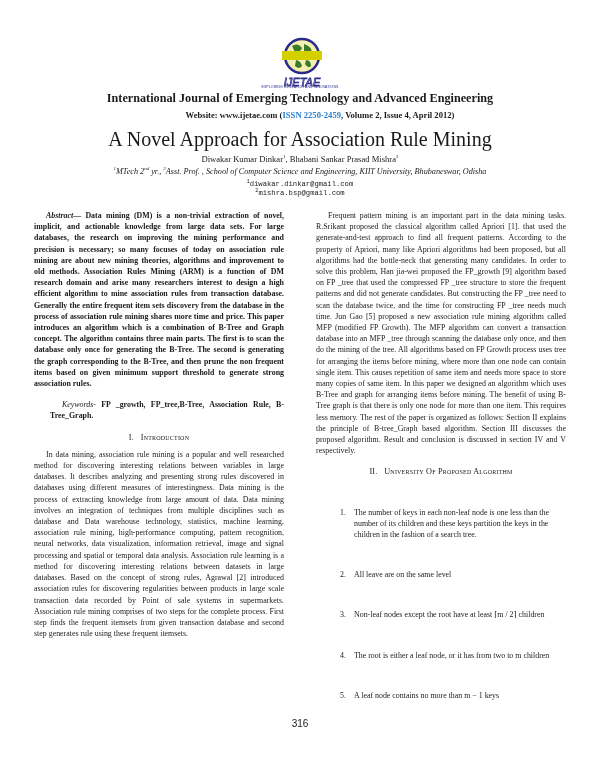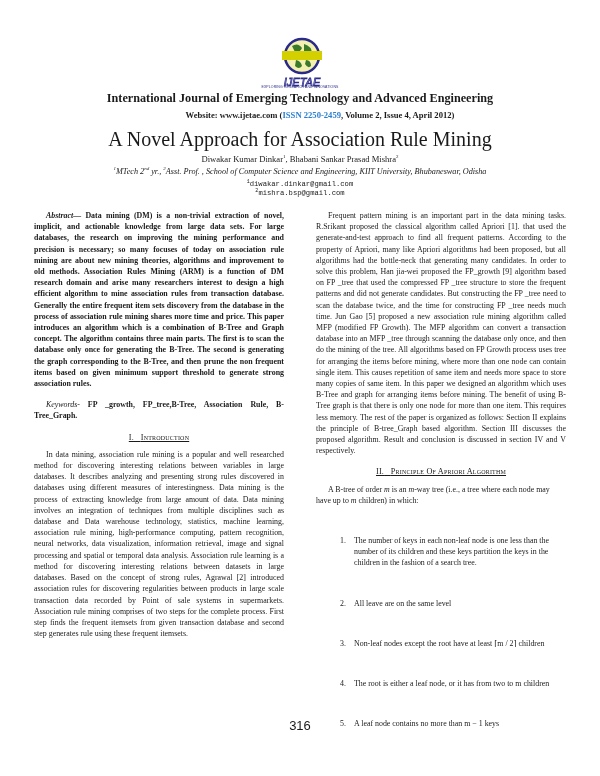--- a/index.html
+++ b/index.html
@@ -11,25 +11,25 @@
   .website .issn { color:#2a7fd0; }
   .title { position:absolute; left:0; top:128px; width:600px; text-align:center; font-size:20px; }
   .authors { position:absolute; left:0; top:154px; width:600px; text-align:center; font-size:8.6px; }
   .affil { position:absolute; left:0; top:167px; width:600px; text-align:center; font-size:8.2px; font-style:italic; }
   .email { position:absolute; left:0; width:600px; text-align:center; font-family:"Liberation Mono", monospace; font-size:7.2px; }
   sup { font-size:5px; vertical-align:super; line-height:0; }
   .col { position:absolute; width:250px; font-size:7.9px; line-height:11.2px; text-align:justify; }
   .col p { margin:0; text-indent:12px; }
   .abstract { font-weight:bold; }
   .abstract .lbl, .kw .lbl { font-style:italic; }
-  .section { text-align:center; font-size:8.2px; margin:10px 0 6px 0; letter-spacing:0.2px;text-decoration:underline; }
+  .section { text-align:center; font-size:8.2px; margin:10px 0 6px 0; letter-spacing:0.2px; }
   .section .sc { font-variant:small-caps; }
   ol { margin:0; padding-left:32px; }
   ol li { padding-left:6px;margin-top:29px; }
-  .pageno { position:absolute; left:0; top:718px; width:600px; text-align:center; font-family:"Liberation Sans", sans-serif; font-size:13px; }
+  .pageno { position:absolute; left:0; top:718px; width:600px; text-align:center; font-family:"Liberation Sans", sans-serif; font-size:10px; }
   i.m { font-style:italic; }
 </style>
 </head>
 <body>
 
 <div class="logo">
   <svg width="52" height="60" viewBox="0 0 52 60">
     <circle cx="26" cy="22" r="17" fill="#f4f0b0" stroke="#2a2a8a" stroke-width="2.5"></circle>
     <path d="M16 12 q6 -4 10 2 q-2 5 -7 4 z M28 10 q8 2 8 10 q-4 2 -8 -3 z M20 26 q5 1 6 6 q-3 4 -7 0 z M30 26 q5 0 5 6 q-3 3 -6 -2 z" fill="#3a7a2a"></path>
     <rect x="6" y="17" width="40" height="9" fill="#d4d000"></rect>
@@ -48,33 +48,32 @@
   <span>Diwakar Kumar Dinkar</span><sup>1</sup>, <span>Bhabani Sankar Prasad Mishra</span><sup>2</sup>
 </div>
 <div class="affil">
   <sup>1</sup><span>MTech 2</span><sup>nd</sup><span> yr., </span><sup>2</sup><span>Asst. Prof. , School of Computer Science and Engineering, KIIT University, Bhubaneswar, Odisha</span>
 </div>
 <div class="email" style="top:180px;"><sup>1</sup><span>diwakar.dinkar@gmail.com</span></div>
 <div class="email" style="top:189px;"><sup>2</sup><span>mishra.bsp@gmail.com</span></div>
 
 <div class="col" style="left:34px; top:210px;">
   <p class="abstract"><span class="lbl">Abstract—</span><span> Data mining (DM) is a non-trivial extraction of novel, implicit, and actionable knowledge from large data sets. For large databases, the research on improving the mining performance and precision is necessary; so many focuses of today on association rule mining are about new mining theories, algorithms and improvement to old methods. Association Rules Mining (ARM) is a function of DM research domain and arise many researchers interest to design a high efficient algorithm to mine association rules from transaction database. Generally the entire frequent item sets discovery from the database in the process of association rule mining shares more time and price. This paper introduces an algorithm which is a combination of B-Tree and Graph concept. The algorithm contains three main parts. The first is to scan the database only once for generating the B-Tree. The second is generating the graph corresponding to the B-Tree, and then prune the non frequent items based on given minimum support threshold to generate strong association rules.</span></p>
-  <p class="kw" style="margin-top:10px;"><span class="lbl">Keywords-</span><b> FP _growth, FP_tree,B-Tree, Association Rule, B-Tree_Graph.</b></p>
+  <p class="kw" style="margin-top:10px;margin-left:16px;"><span class="lbl">Keywords-</span><b> FP _growth, FP_tree,B-Tree, Association Rule, B-Tree_Graph.</b></p>
   <div class="section">
     <span>I.</span>&nbsp;&nbsp;&nbsp;<span class="sc">Introduction</span>
   </div>
   <p>In data mining, association rule mining is a popular and well researched method for discovering interesting relations between variables in large databases. It describes analyzing and presenting strong rules discovered in databases using different measures of interestingness. Data mining is the process of extracting knowledge from large amount of data. Data mining involves an integration of techniques from multiple disciplines such as database and Data warehouse technology, statistics, machine learning, association rule mining, high-performance computing, pattern recognition, neural networks, data visualization, information retrieval, image and signal processing and spatial or temporal data analysis. Association rule learning is a method for discovering interesting relations between datasets in large databases. Based on the concept of strong rules, Agrawal [2] introduced association rules for discovering regularities between products in large scale transaction data recorded by Point of sale systems in supermarkets. Association rule mining comprises of two steps for the complete process. First step finds the frequent itemsets from given transaction database and second step generates rule using these frequent itemsets.</p>
 </div>
 
 <div class="col" style="left:316px; top:210px;">
   <p>Frequent pattern mining is an important part in the data mining tasks. R.Srikant proposed the classical algorithm called Apriori [1]. that used the generate-and-test approach to find all frequent patterns. According to the property of Apriori, many like Apriori algorithms had been proposed, but all algorithms had the bottle-neck that generating many candidates. In order to solve this problem, Han jia-wei proposed the FP_growth [9] algorithm based on FP _tree that used the compressed FP _tree structure to store the frequent patterns and did not generate candidates. But constructing the FP _tree need to scan the database twice, and the time for constructing FP _tree needs much time. Jun Gao [5] proposed a new association rule mining algorithm called MFP (modified FP Growth). The MFP algorithm can convert a transaction database into an MFP _tree through scanning the database only once, and then do the mining of the tree. All algorithms based on FP Growth process uses tree for arranging the items before mining, where more than one node can contain single item. This causes repetition of same item and needs more space to store many copies of same item. In this paper we designed an algorithm which uses B-Tree and graph for arranging items before mining. The benefit of using B-Tree graph is that there is only one node for more than one item. This requires less memory. The rest of the paper is organized as follows: Section II explains the principle of B-tree_Graph based algorithm. Section III discusses the proposed algorithm. Result and conclusion is discussed in section IV and V respectively.</p>
   <div class="section">
-    <span>II.</span>&nbsp;&nbsp;&nbsp;<span class="sc">Principle Of Apriori Algorithm</span>
+    <span>II.</span>&nbsp;&nbsp;&nbsp;<span class="sc">University Of Proposed Algorithm</span>
   </div>
-  <p style="text-align:left;"><span>A B-tree of order </span><i class="m">m</i><span> is an </span><i class="m">m</i><span>-way tree (i.e., a tree where each node may have up to </span><i class="m">m</i><span> children) in which:</span></p>
   <ol>
     <li style="text-align:left;">The number of keys in each non-leaf node is one less than the number of its children and these keys partition the keys in the children in the fashion of a search tree.</li>
     <li style="text-align:left;">All leave are on the same level</li>
     <li style="text-align:left;"> Non-leaf nodes except the root have at least ⌈m / 2⌉ children</li>
     <li style="text-align:left;">The root is either a leaf node, or it has from two to m children</li>
     <li style="text-align:left;">A leaf node contains no more than m − 1 keys</li>
   </ol>
 </div>
 
 <div class="pageno">316</div>

